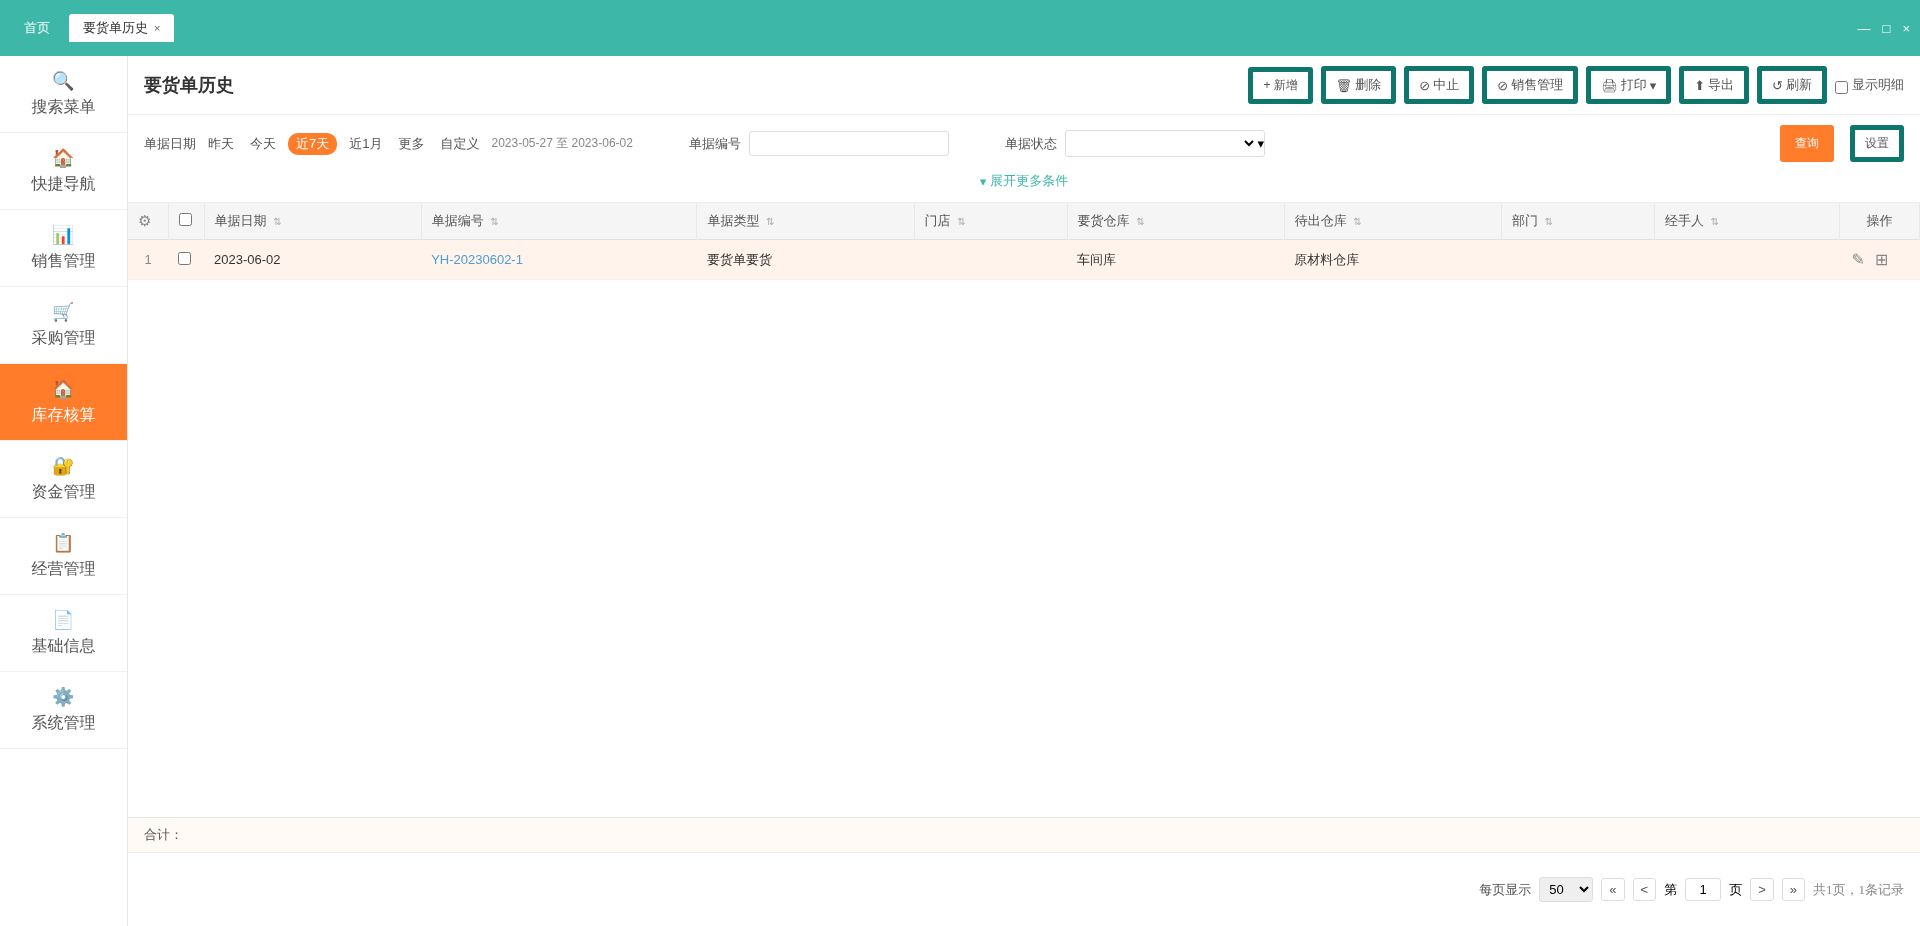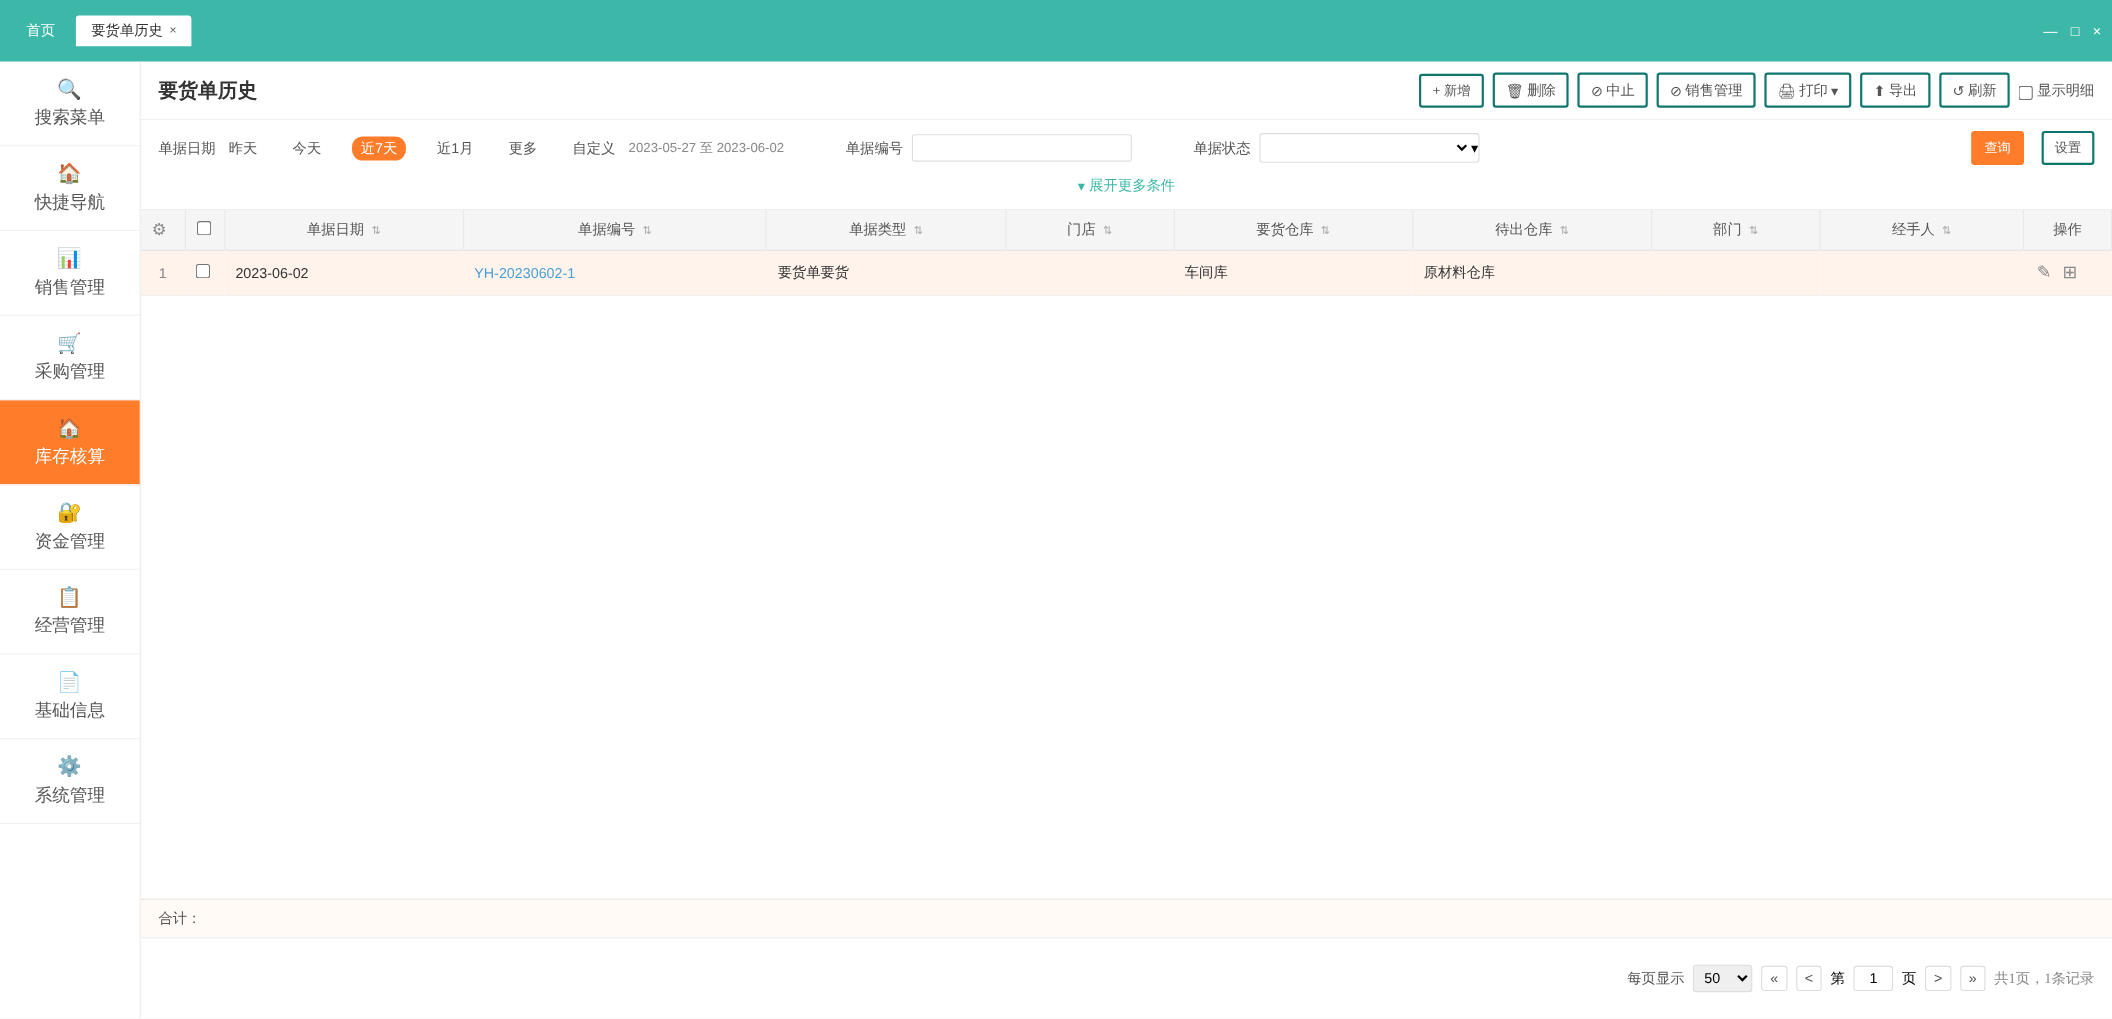--- a/index.html
+++ b/index.html
@@ -99,21 +99,21 @@
       font-size: 18px;
       font-weight: bold;
       color: #333;
       flex: 1;
     }
     .toolbar-btn {
       display: flex;
       align-items: center;
       gap: 3px;
       padding: 5px 10px;
-      border: 2px solid #0f766e;
+      border: 5px solid #0f766e;
       border-radius: 3px;
       cursor: pointer;
       background: #fff;
       color: #555;
       font-size: 12px;
       text-align: center;
     }
     .toolbar-btn.primary {
       background: #ff7c2a;
       color: #fff;
@@ -128,21 +128,21 @@
       flex-direction: column;
       gap: 8px;
       flex-shrink: 0;
     }
     .filter-row {
       display: flex;
       align-items: center;
       gap: 16px;
     }
     .filter-label { color: #555; font-size: 13px; white-space: nowrap; }
-    .filter-date-options { display: flex; gap: 24px; align-items: center; }
+    .filter-date-options { display: flex; gap: 8px; align-items: center; }
     .date-opt {
       color: #555;
       cursor: pointer;
       font-size: 13px;
       padding: 2px 4px;
     }
     .date-opt.active {
       background: #ff7c2a;
       color: #fff;
       border-radius: 10px;
@@ -201,21 +201,21 @@
     }
     thead th {
       padding: 9px 10px;
       text-align: left;
       color: #555;
       font-weight: normal;
       white-space: nowrap;
       border-right: 1px solid #e8e8e8;
       user-select: none;
     }
-    thead th.sortable { cursor: pointer; text-align: center; }
+    thead th.sortable { cursor: pointer; }
     thead th .sort-icon { color: #aaa; font-size: 10px; margin-left: 3px; }
     tbody tr {
       border-bottom: 1px solid #f0f0f0;
     }
     tbody tr.highlighted { background: #fff3ec; }
     tbody td {
       padding: 8px 10px;
       color: #333;
       white-space: nowrap;
     }

